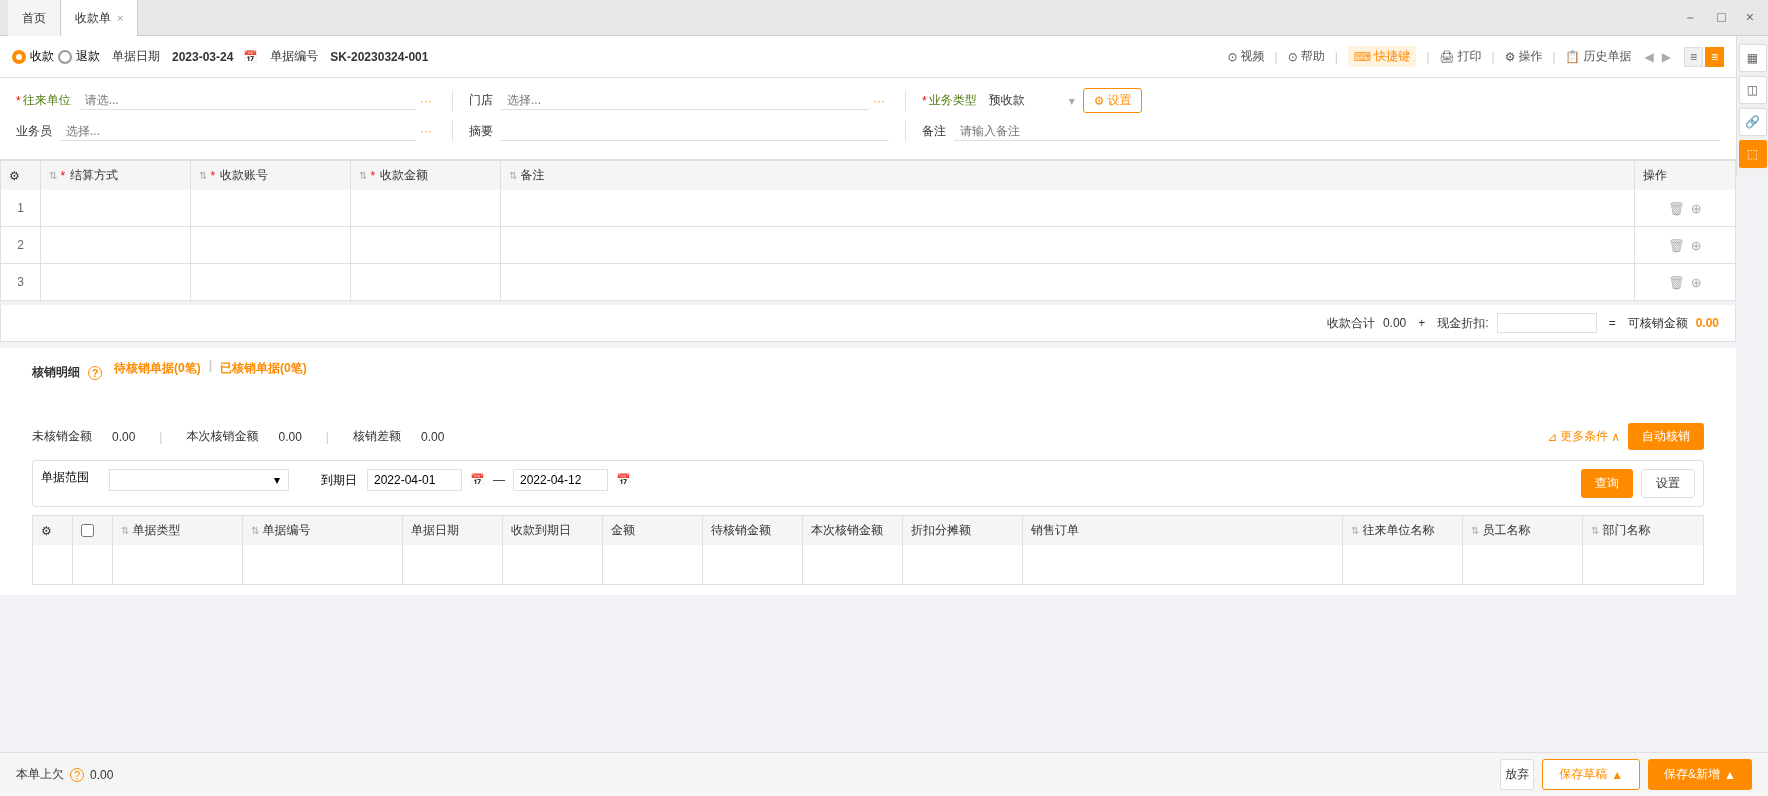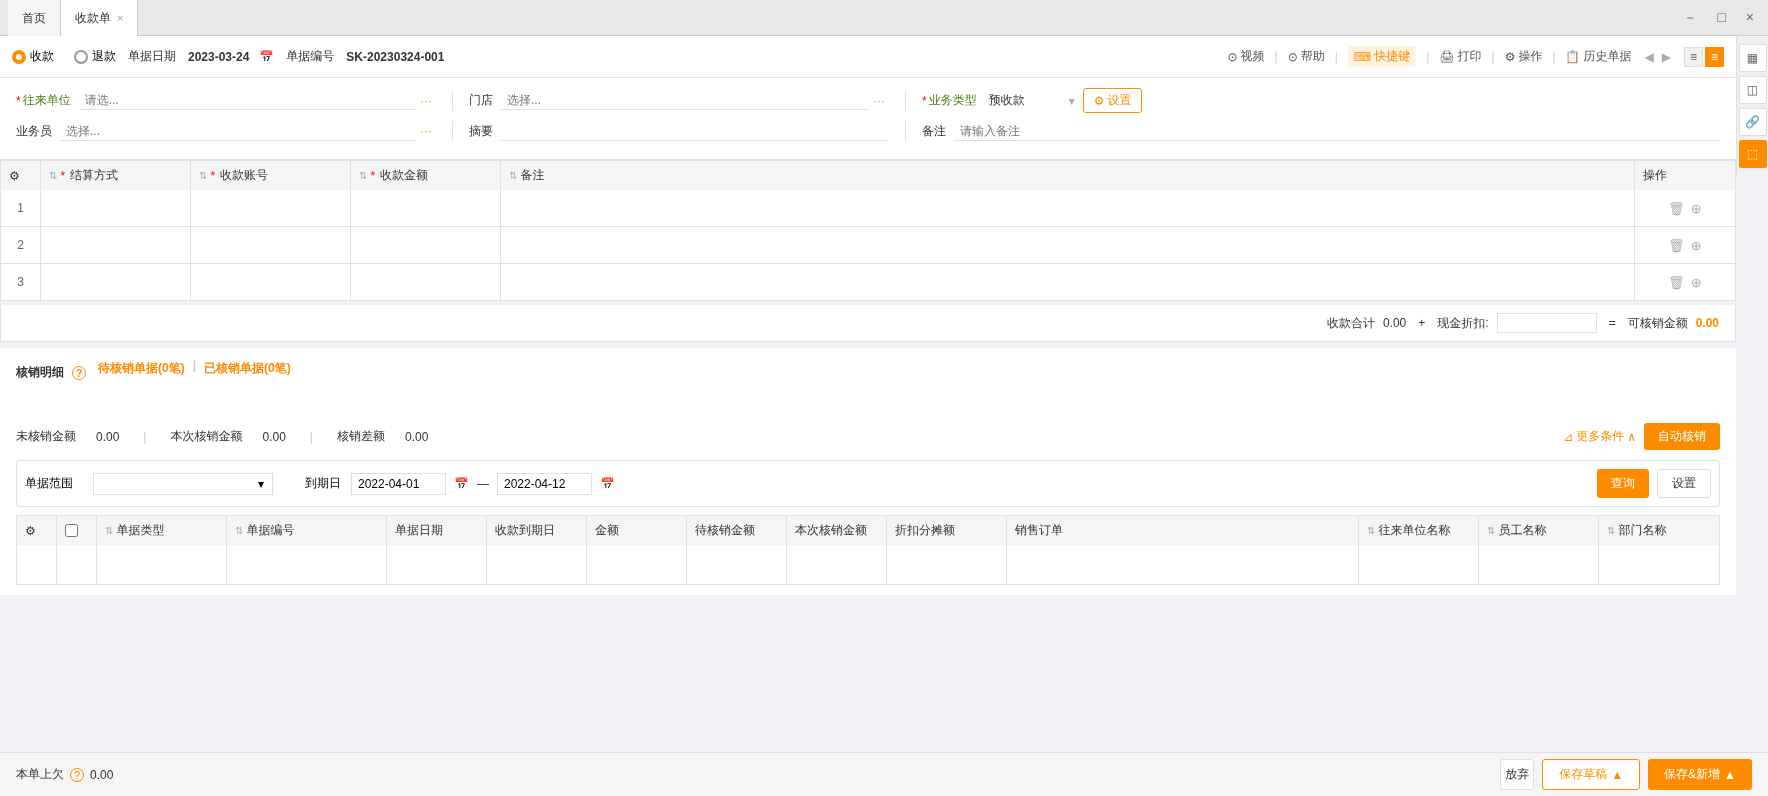--- a/index.html
+++ b/index.html
@@ -21,21 +21,21 @@
     }
     .tab-close { color: #999; cursor: pointer; font-size: 11px; }
     .tab-bar-right { margin-left: auto; display: flex; gap: 8px; }
     .win-btn { color: #666; cursor: pointer; font-size: 14px; padding: 2px 6px; }
 
     
     .toolbar {
       background: #fff; height: 42px; display: flex; align-items: center;
       padding: 0 12px; border-bottom: 1px solid #e0e0e0; gap: 12px;
     }
-    .radio-group { display: flex; gap: 20px; align-items: center; }
+    .radio-group { display: flex; gap: 4px; align-items: center; }
     .radio-item { display: flex; align-items: center; gap: 4px; cursor: pointer; }
     .radio-dot { width: 14px; height: 14px; border-radius: 50%; border: 2px solid #ff8c00; background: #ff8c00; display: flex; align-items: center; justify-content: center; }
     .radio-dot-inner { width: 6px; height: 6px; border-radius: 50%; background: #fff; }
     .radio-empty { width: 14px; height: 14px; border-radius: 50%; border: 2px solid #999; }
     .toolbar-field { display: flex; align-items: center; gap: 6px; }
     .toolbar-label { color: #333; white-space: nowrap; }
     .toolbar-value { color: #333; font-weight: bold; }
     .toolbar-icon { color: #ff8c00; cursor: pointer; }
     .toolbar-right { margin-left: auto; display: flex; align-items: center; gap: 10px; color: #555; }
     .toolbar-btn { display: flex; align-items: center; gap: 3px; cursor: pointer; color: #555; }
@@ -89,27 +89,27 @@
     
     .summary-row {
       background: #fff; padding: 8px 16px; display: flex; align-items: center;
       justify-content: flex-end; gap: 8px; border: 1px solid #e0e0e0; border-top: none;
       color: #333;
     }
     .summary-input { border: 1px solid #e0e0e0; padding: 2px 8px; width: 100px; }
     .summary-result { color: #ff8c00; font-weight: bold; }
 
     
-    .verify-section { background: #fff; margin-top: 6px; padding: 10px 16px; }
+    .verify-section { background: #fff; margin-top: 6px; padding: 10px 32px; }
     .verify-title { font-size: 14px; font-weight: bold; color: #333; display: flex; align-items: center; gap: 8px; margin-bottom: 8px; }
     .verify-tabs { display: flex; gap: 0; margin-bottom: 8px; }
     .verify-tab { color: #ff8c00; cursor: pointer; padding: 2px 4px; }
     .verify-tab-sep { color: #ccc; margin: 0 4px; }
     .verify-stats { display: flex; gap: 16px; align-items: center; margin-bottom: 10px; color: #333; margin-top: 36px; }
-    .verify-filter-row { display: flex; align-items: center; gap: 12px; margin-bottom: 8px; }
+    .verify-filter-row { display: flex; align-items: flex-start; gap: 12px; margin-bottom: 8px; }
     .filter-link { color: #ff8c00; cursor: pointer; display: flex; align-items: center; gap: 3px; }
     .auto-btn {
       background: #ff8c00; color: #fff; border: none; padding: 5px 14px;
       border-radius: 3px; cursor: pointer;
     }
     .query-btn {
       background: #ff8c00; color: #fff; border: none; padding: 5px 14px;
       border-radius: 3px; cursor: pointer;
     }
     .setting-btn2 {

